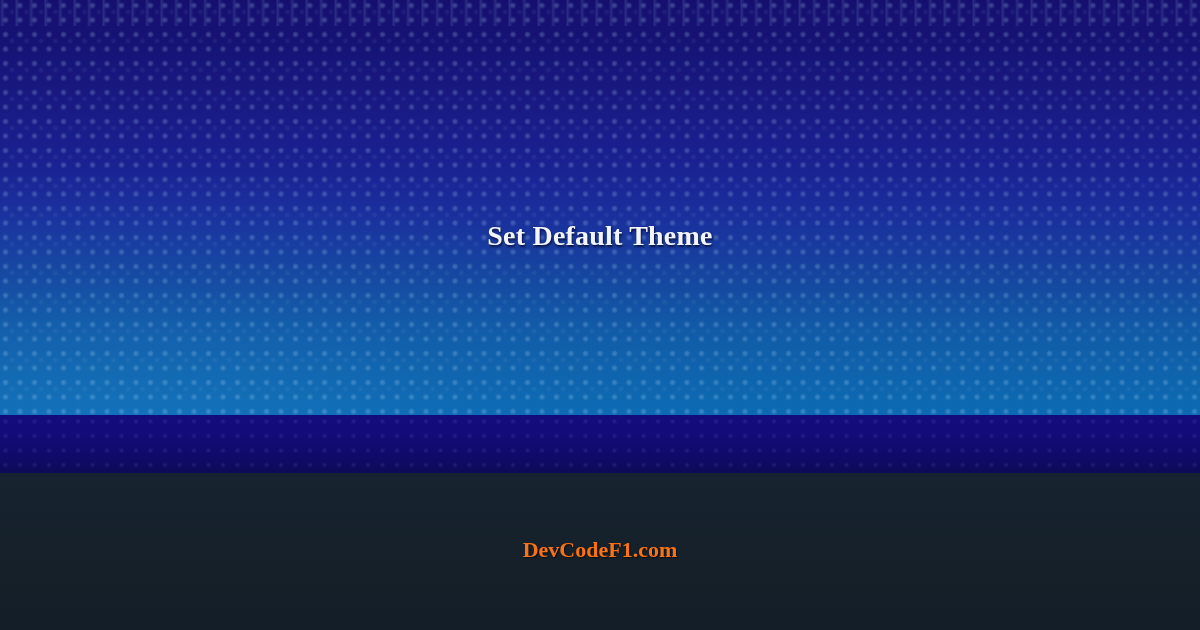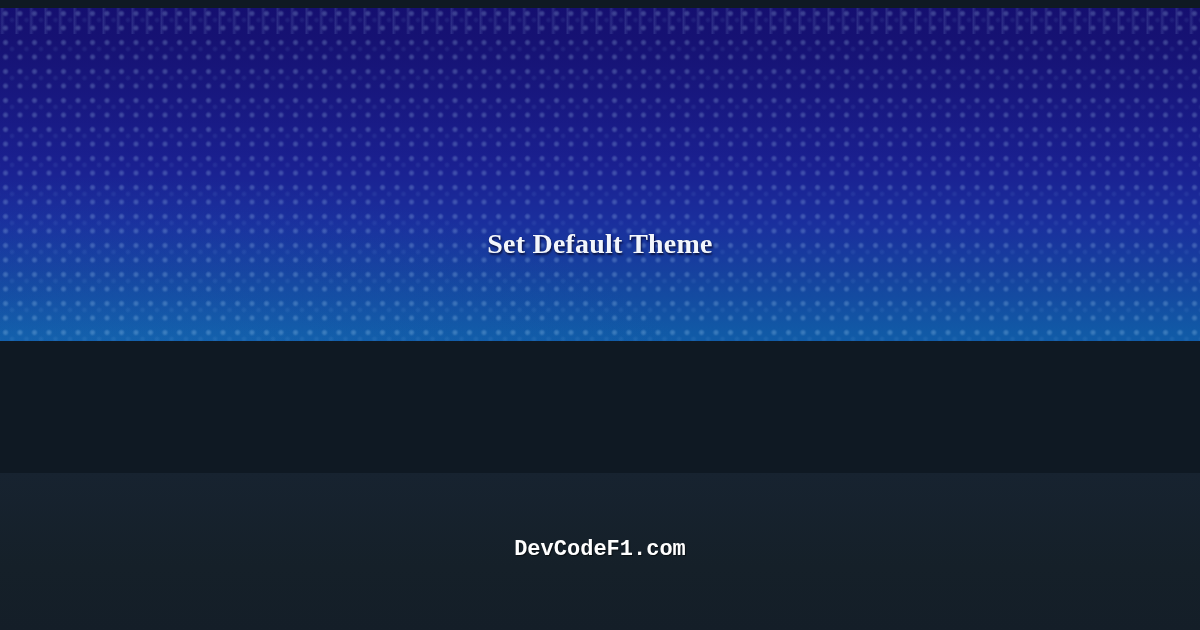--- a/index.html
+++ b/index.html
@@ -18,23 +18,23 @@
     position: relative;
     width: 1200px;
     height: 630px;
     overflow: hidden;
   }
 
   
   .hero {
     position: absolute;
     left: 0;
-    top: 8px;
-    width: 1200px;
-    height: 333px;
+    top: 0;
+    width: 1200px;
+    height: 473px;
     overflow: hidden;
     background: #701a75;
   }
 
   
   .hero-gradient {
     position: absolute;
     left: 0;
     top: 0;
     width: 1200px;
@@ -180,25 +180,25 @@
     width: 1200px;
     height: 157px;
     background: linear-gradient(to bottom, #172330 0%, #152029 60%, #141e28 100%);
   }
   .footer-brand {
     position: absolute;
     left: 0;
     top: 536px;
     width: 1200px;
     text-align: center;
-    font-family: Liberation Mono, monospace;
+    font-family: Liberation Serif, serif;
     font-weight: bold;
     font-size: 22px;
     line-height: 28px;
-    color: #ffffff;
+    color: #f97316;
     text-shadow: 1px 1px 1px rgba(0,0,0,0.55);
     white-space: nowrap;
   }
 </style>
 </head>
 <body>
 
 <div id="page">
 
   <div class="hero">

